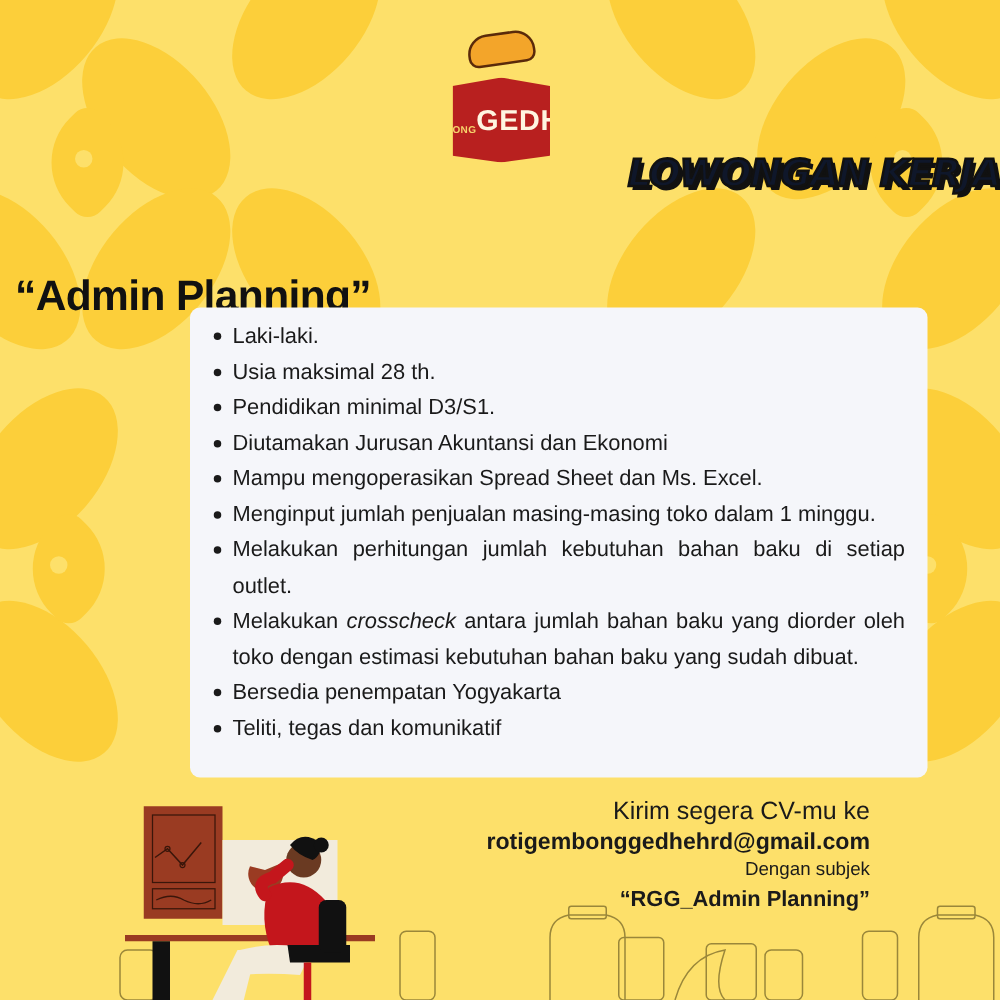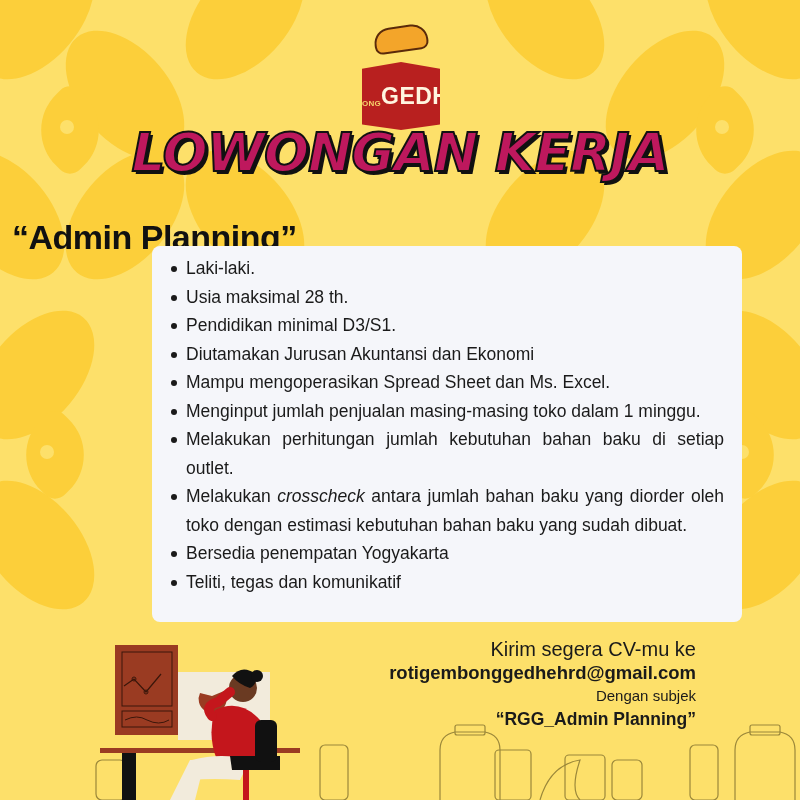--- a/index.html
+++ b/index.html
@@ -43,23 +43,23 @@
     clip-path: polygon(0 10%, 50% 0, 100% 10%, 100% 92%, 50% 100%, 0 92%);
     display: flex; align-items: center; justify-content: center;
   }
   .logo .small {
     color: #f6d36b; font-size: 8px; font-weight: bold; letter-spacing: 0.3px; margin-top: 6px;
   }
   .logo .big {
     color: #fff5e0; font-size: 23px; font-weight: bold; letter-spacing: 0.5px; line-height: 1;
   }
   .title {
-    position: absolute; left: 0; right: 0; top: 122px; text-align: center; z-index: 2;
+    position: absolute; left: 0; right: 0; top: 122px; text-align: right; z-index: 2;
     font-family: "DejaVu Sans", sans-serif; font-weight: bold; font-style: italic;
-    font-size: 53px; letter-spacing: -1px; color: #be185d;
+    font-size: 30px; letter-spacing: -1px; color: #0f172a;
     -webkit-text-stroke: 2px #111;
     text-shadow: 3px 3px 0 #111;
   }
   .subtitle {
     position: absolute; left: 12px; right: 0; top: 194px; text-align: left; z-index: 2;
     font-family: "Liberation Sans", sans-serif; font-weight: bold; font-size: 34px;
     color: #111; letter-spacing: -0.5px; margin-top: 24px;
   }
   .card {
     position: absolute; left: 105px; top: 246px; width: 590px; height: 376px;

